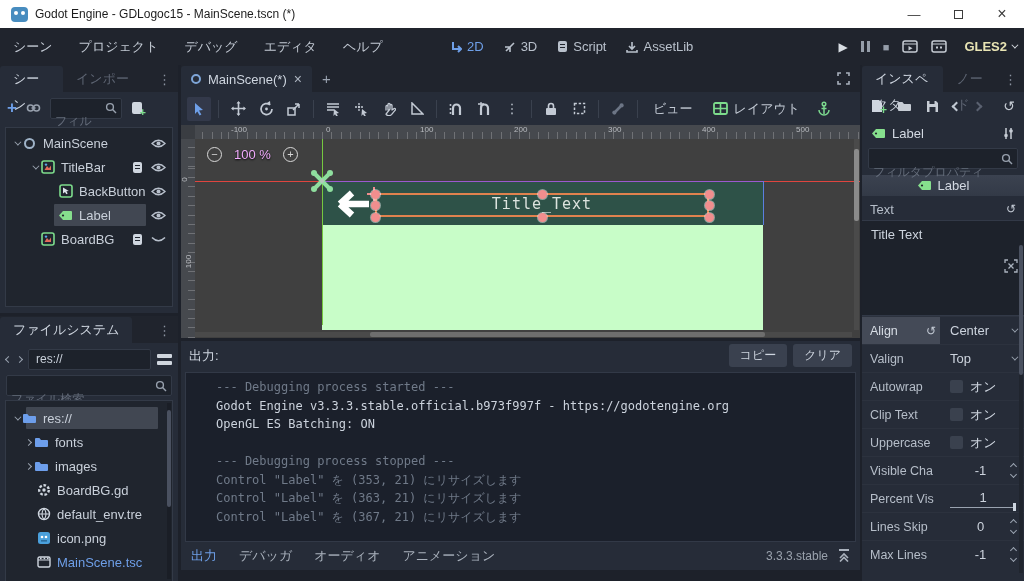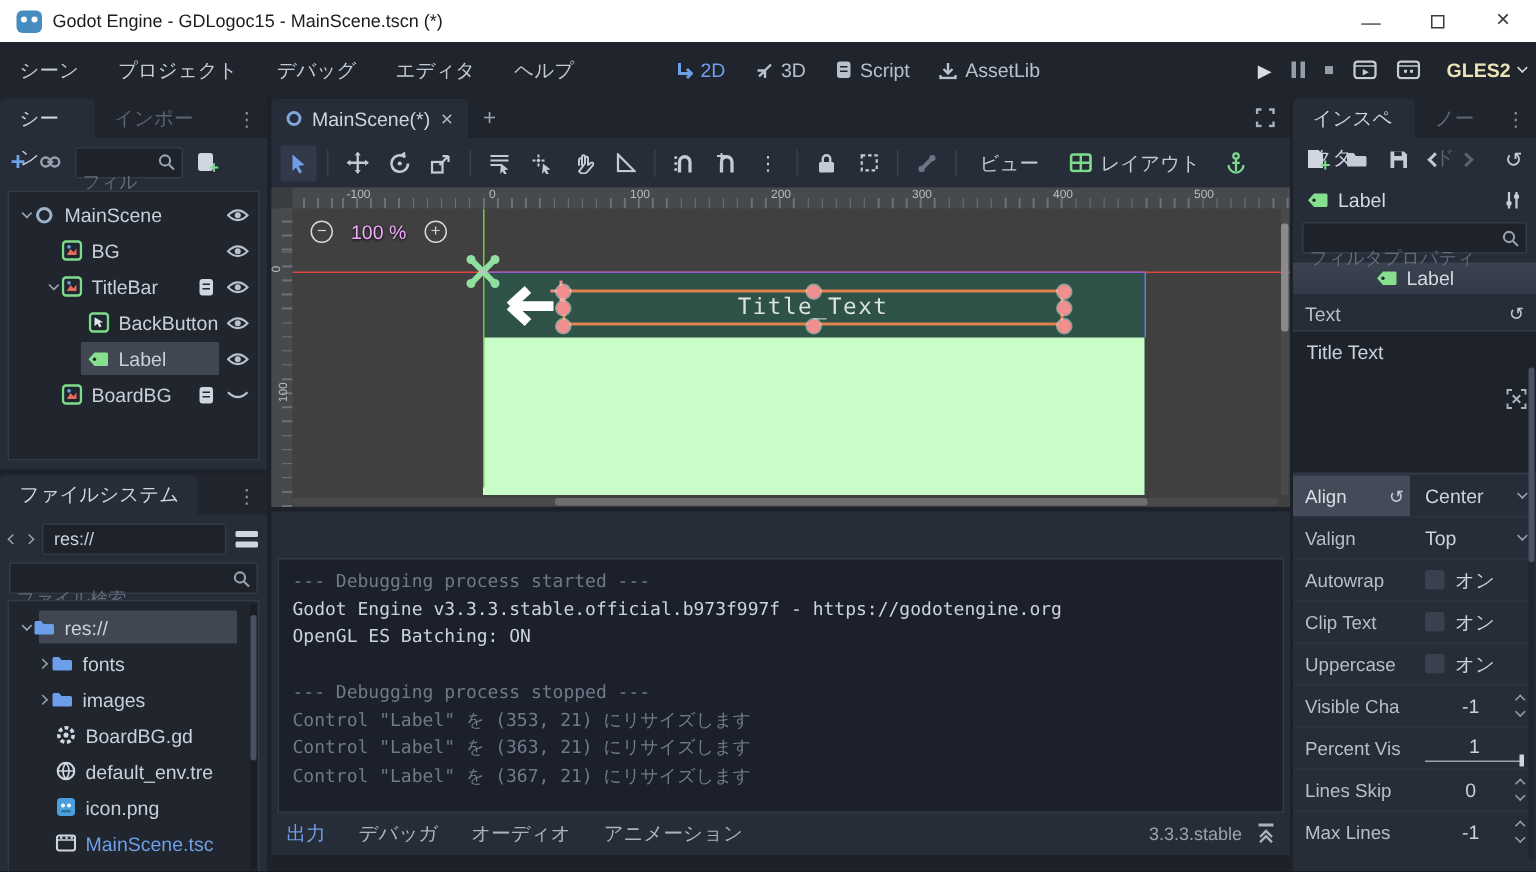--- a/index.html
+++ b/index.html
@@ -142,21 +142,21 @@
   
   .output { position:absolute; left:181px; top:341px; width:679px; bottom:0; background:#262c38; }
   .out-head { height:29px; display:flex; align-items:center; padding:0 8px; gap:6px; }
   .out-title { color:#ced5df; }
   .out-btn { margin-left:auto; background:#3a414f; border-radius:3px; padding:3px 11px; font-size:12px; color:#ced5df; }
   .out-btn + .out-btn { margin-left:0; }
   .log { position:absolute; left:4px; right:4px; top:31px; bottom:39px; background:#1b202b;
          border:1px solid #323947; padding:5px 9px; font-family:"DejaVu Sans Mono", monospace;
          font-size:12px; line-height:18.5px; color:#ccd3dd; overflow:hidden; }
   .log .dim { color:#707a89; }
-  .log div { min-height:18.5px; white-space:pre; }
+  .log div { min-height:18.5px; white-space:pre;margin-left:21px; }
   .out-tabs { position:absolute; left:0; right:0; bottom:12px; height:27px; display:flex; align-items:center;
               padding:0 10px; gap:22px; }
   .otab { color:#aab2bd; } .otab.active { color:#6e9fe8; }
   .ver { margin-left:auto; color:#9aa2ad; font-size:12px; display:flex; align-items:center; gap:10px; }
   .gapstrip { position:absolute; left:0; right:0; bottom:0; height:11px; background:#1d212a; }
   .expand-up { display:flex; flex-direction:column; align-items:center; gap:1px; }
   .expand-up b { width:10px; height:2px; background:#aab2bd; }
 
   
   .insp-toolbar { height:28px; display:flex; align-items:center; padding:0 9px; gap:14px; }
@@ -326,38 +326,20 @@
           <span class="tname">MainScene</span>
           <span class="tspace"></span>
           <span>
               <svg width="15" height="11">
                 <path d="M1 5.5Q7.5 -1 14 5.5Q7.5 12 1 5.5Z" fill="none" stroke="#b8c0cc" stroke-width="1.4"></path>
                 <circle cx="7.5" cy="5.5" r="2" fill="#b8c0cc"></circle>
               </svg>
             </span>
         </div>
 
-        <div class="trow">
-          <span style="width:34px"></span>
-          <span class="ticon">
-              <svg width="14" height="14">
-                <rect x="1" y="1" width="12" height="12" rx="2" fill="none" stroke="#7ddc8c" stroke-width="1.6"></rect>
-                <path d="M3.5 10L6 6l2 2.2 2-2.6V10z" fill="#e36a5a"></path>
-                <circle cx="5" cy="4.6" r="1.2" fill="#5aa7e8"></circle>
-              </svg>
-            </span>
-          <span class="tname">BG</span>
-          <span class="tspace"></span>
-          <span>
-              <svg width="15" height="11">
-                <path d="M1 5.5Q7.5 -1 14 5.5Q7.5 12 1 5.5Z" fill="none" stroke="#b8c0cc" stroke-width="1.4"></path>
-                <circle cx="7.5" cy="5.5" r="2" fill="#b8c0cc"></circle>
-              </svg>
-            </span>
-        </div>
 
         <div class="trow">
           <span class="tchev" style="margin-left:22px">
               <span class="chev down sm"></span>
             </span>
           <span class="ticon">
               <svg width="14" height="14">
                 <rect x="1" y="1" width="12" height="12" rx="2" fill="none" stroke="#7ddc8c" stroke-width="1.6"></rect>
                 <path d="M3.5 10L6 6l2 2.2 2-2.6V10z" fill="#e36a5a"></path>
                 <circle cx="5" cy="4.6" r="1.2" fill="#5aa7e8"></circle>
@@ -739,20 +721,25 @@
       <div class="hsb">
           <i></i>
         </div>
       <div class="vsb">
           <i></i>
         </div>
     </div>
   </div>
 
   <div class="output">
+    <div class="out-head">
+      <span class="out-title">出力:</span>
+      <span class="out-btn">コピー</span>
+      <span class="out-btn">クリア</span>
+    </div>
     <div class="log">
       <div class="dim">--- Debugging process started ---</div>
       <div>Godot Engine v3.3.3.stable.official.b973f997f - https://godotengine.org</div>
       <div>OpenGL ES Batching: ON</div>
       <div></div>
       <div class="dim">--- Debugging process stopped ---</div>
       <div class="dim">Control "Label" を (353, 21) にリサイズします</div>
       <div class="dim">Control "Label" を (363, 21) にリサイズします</div>
       <div class="dim">Control "Label" を (367, 21) にリサイズします</div>
     </div>

